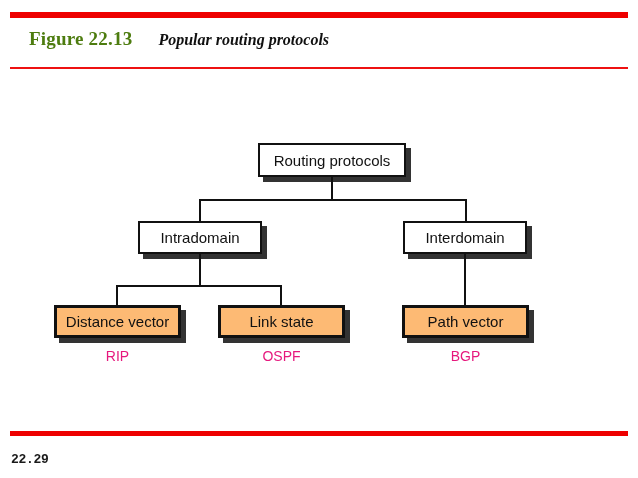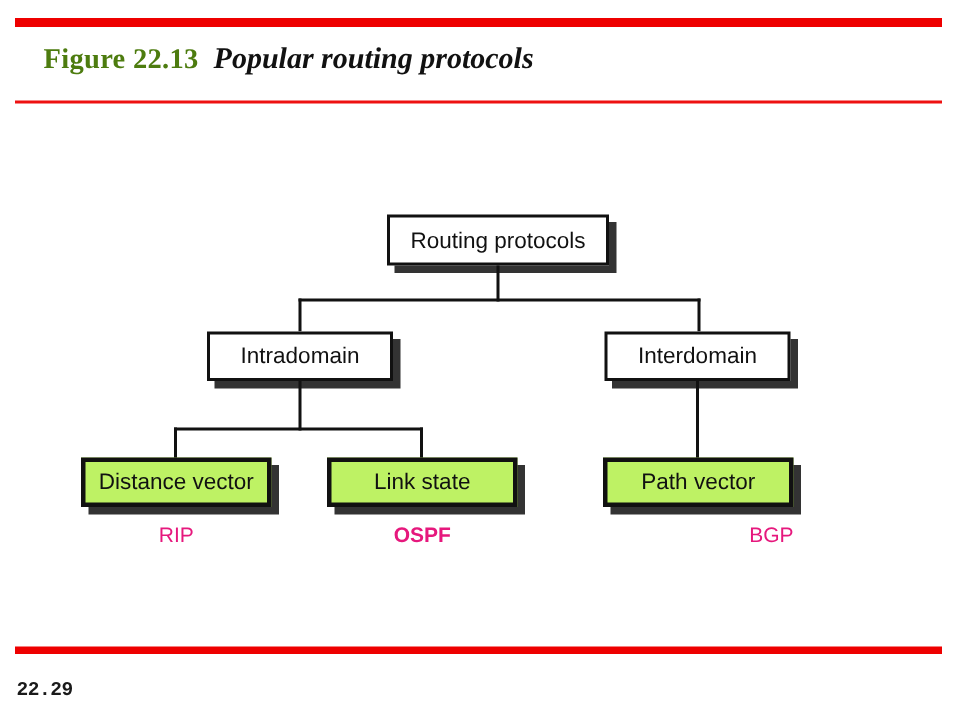--- a/index.html
+++ b/index.html
@@ -54,23 +54,23 @@
     font-family: "Liberation Serif", serif;
     font-weight: bold;
     font-size: 19px;
     color: #4d7c0f;
     letter-spacing: 0.2px;
   }
   .fig-caption {
     font-family: "Liberation Serif", serif;
     font-weight: bold;
     font-style: italic;
-    font-size: 20px;
+    font-size: 16px;
     color: #111111;
-    margin-left: 10px;
+    margin-left: 26px;
   }
 
   .slide-number {
     position: absolute;
     left: 11px;
     top: 452px;
     font-family: Liberation Mono, monospace;
     font-weight: bold;
     font-size: 13px;
     color: #1a1a1a;
@@ -94,21 +94,21 @@
     box-shadow: 5px 5px 0 0 #333333;
     display: flex;
     align-items: center;
     justify-content: center;
     font-family: "Liberation Sans", sans-serif;
     font-size: 15px;
     color: #111111;
     white-space: nowrap;
   }
   .node.yellow {
-    background: #bef264;
+    background: #fdba74;
     border-width: 3px;
   }
   .proto-label {
     position: absolute;
     font-family: "Liberation Sans", sans-serif;
     font-size: 14px;
     color: #e6187d;
     text-align: center;
     white-space: nowrap;
   }
@@ -161,21 +161,21 @@
       <span>Distance vector</span>
     </div>
     <div class="node yellow" style="left:218px; top:305px; width:127px; height:33px;">
       <span>Link state</span>
     </div>
     <div class="node yellow" style="left:402px; top:305px; width:127px; height:33px;">
       <span>Path vector</span>
     </div>
 
     <div class="proto-label" style="left:54px; top:348px; width:127px;">RIP</div>
-    <div class="proto-label" style="left:218px; top:348px; width:127px;font-weight:bold;">OSPF</div>
-    <div class="proto-label" style="left:402px; top:348px; width:127px;text-align:right;">BGP</div>
+    <div class="proto-label" style="left:218px; top:348px; width:127px;">OSPF</div>
+    <div class="proto-label" style="left:402px; top:348px; width:127px;">BGP</div>
 
   </div>
 
   <div class="rule-footer"></div>
   <div class="slide-number">22.29</div>
 
 </div>
 
 </body></html>

